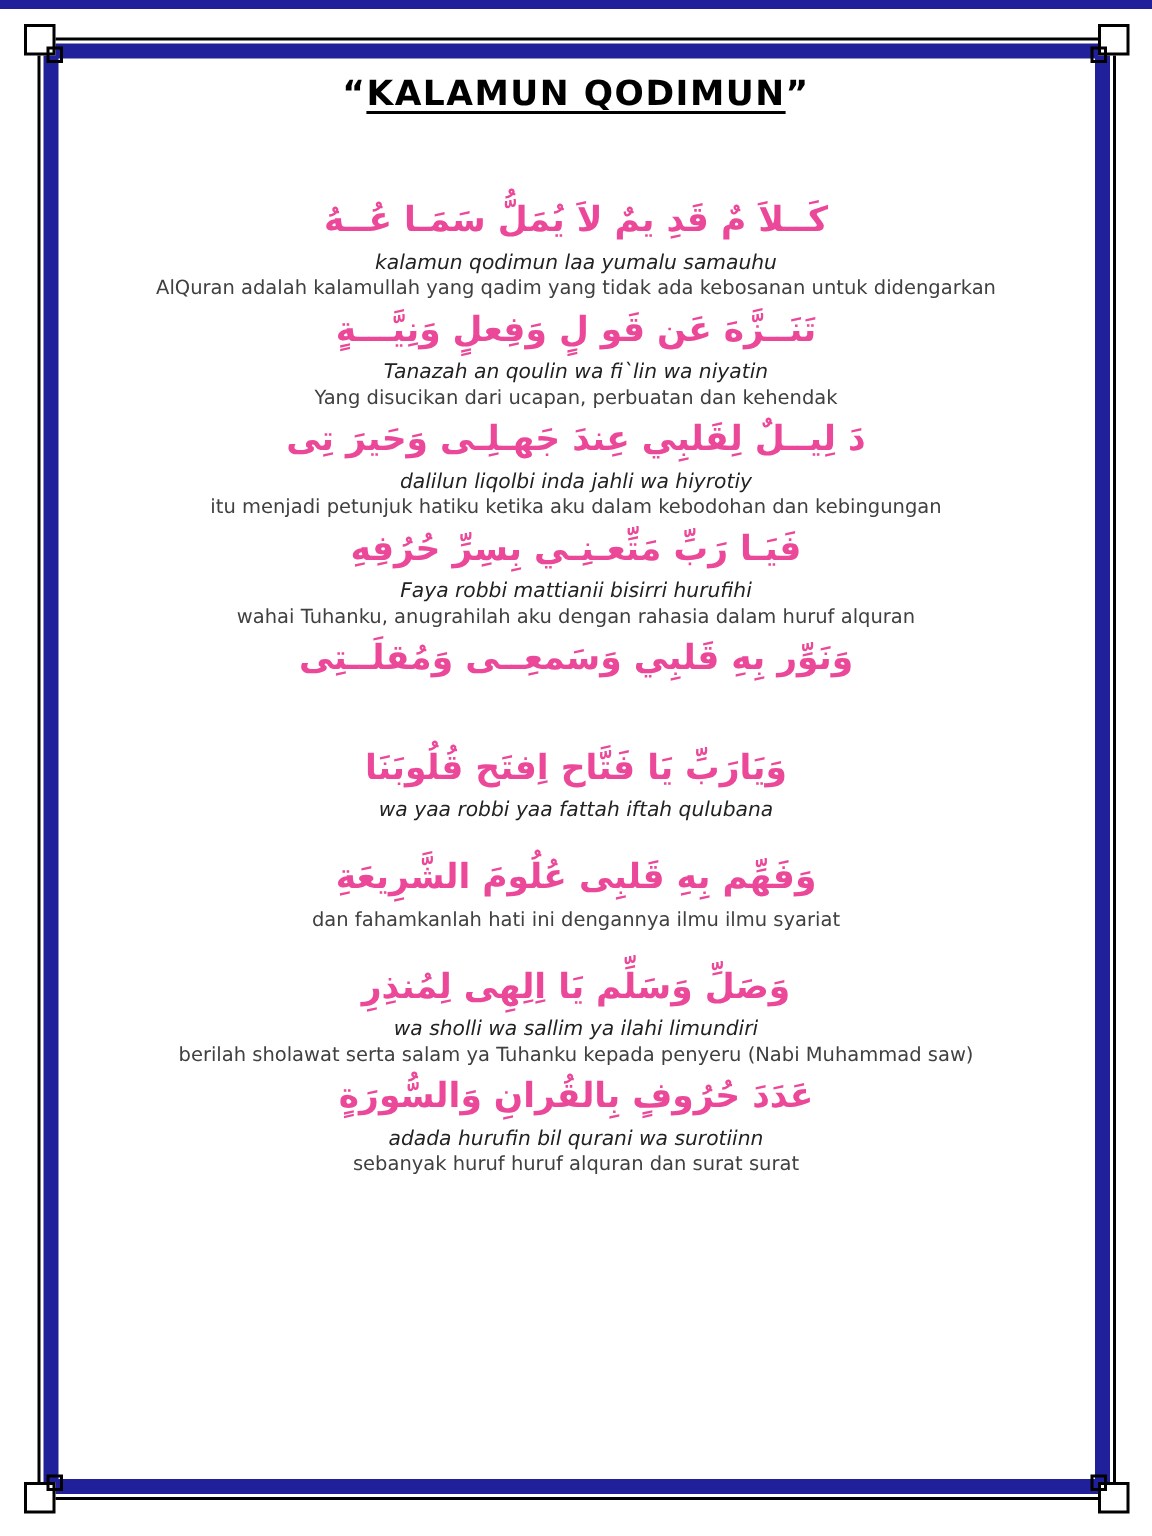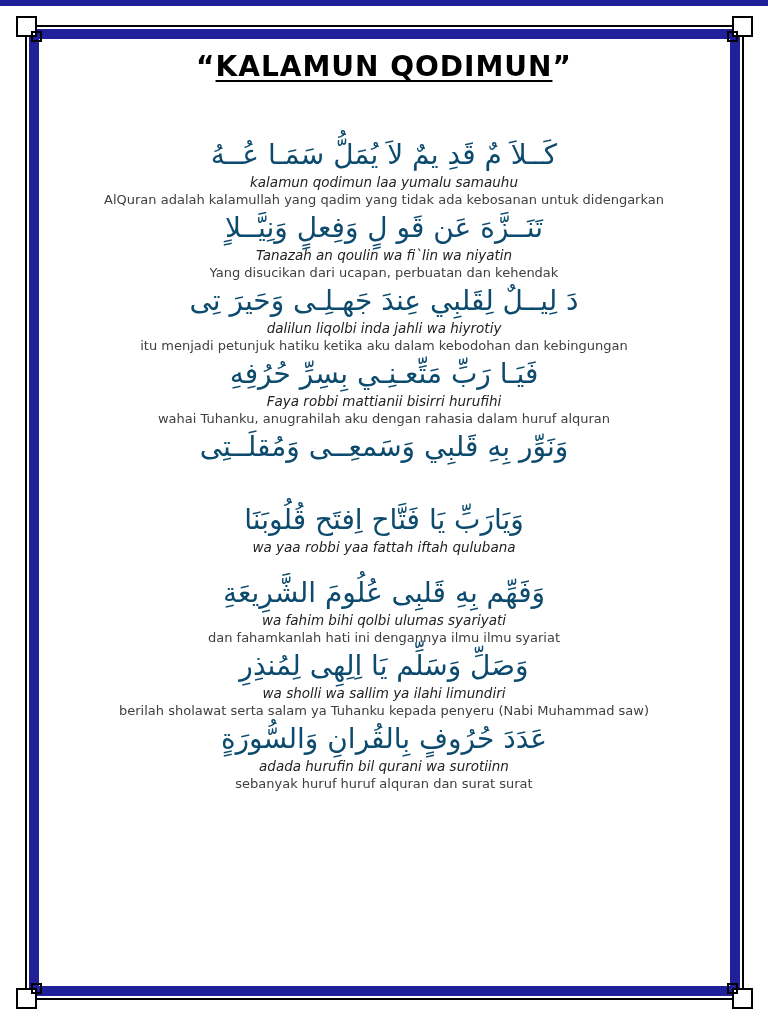--- a/index.html
+++ b/index.html
@@ -22,27 +22,27 @@
   .corner.bl { bottom: 15px; left: 16px; }
   .corner.br { bottom: 15px; right: 15px; }
   .corner-inner { position: absolute; width: 11px; height: 11px; border: 2px solid #000; background: transparent; }
   .corner-inner.tl { top: 31px; left: 31px; }
   .corner-inner.tr { top: 31px; right: 30px; }
   .corner-inner.bl { bottom: 30px; left: 31px; }
   .corner-inner.br { bottom: 30px; right: 30px; }
 
   .content { position: absolute; top: 50px; left: 56px; right: 56px; text-align: center; }
 
-  .doc-title { font-size: 28px; font-weight: bold; letter-spacing: 1px; color: #000; }
+  .doc-title { font-size: 23px; font-weight: bold; letter-spacing: 1px; color: #000; }
   .doc-title .title-main { text-decoration: underline; text-decoration-thickness: 2px; text-underline-offset: 4px; }
   .doc-title .q { text-decoration: none; }
 
   .stanza-list { margin-top: 52px; }
   .stanza { height: 73px; overflow: visible; }
-  .arabic { font-size: 28px; line-height: 39px; color: #0c4a6e; direction: rtl; unicode-bidi: isolate; font-weight: 400; }
+  .arabic { font-size: 23px; line-height: 39px; color: #ec4899; direction: rtl; unicode-bidi: isolate; font-weight: 700; }
   .translit { font-size: 13.5px; line-height: 17px; font-style: italic; color: #222; }
   .translation { font-size: 13px; line-height: 17px; color: #404040; }
 </style>
 </head>
 <body>
 
 <div class="page">
 
   <div class="top-edge-bar"></div>
 
@@ -62,21 +62,21 @@
     <h1 class="doc-title"><span class="q">“</span><span class="title-main">KALAMUN QODIMUN</span><span class="q">”</span></h1>
 
     <div class="stanza-list">
   <div class="stanza">
     <div class="arabic" dir="rtl">كَــلاَ مٌ قَدِ يمٌ لاَ يُمَلُّ سَمَـا عُــهُ</div>
     <div class="translit">kalamun qodimun laa yumalu samauhu</div>
     <div class="translation">AlQuran adalah kalamullah yang qadim yang tidak ada kebosanan untuk didengarkan</div>
   </div>
 
   <div class="stanza">
-    <div class="arabic" dir="rtl">تَنَــزَّهَ عَن قَو لٍ وَفِعلٍ وَنِيَّــلاٍ</div>
+    <div class="arabic" dir="rtl">تَنَــزَّهَ عَن قَو لٍ وَفِعلٍ وَنِيَّـــةٍ</div>
     <div class="translit">Tanazah an qoulin wa fi`lin wa niyatin</div>
     <div class="translation">Yang disucikan dari ucapan, perbuatan dan kehendak</div>
   </div>
 
 
   <div class="stanza">
     <div class="arabic" dir="rtl">دَ لِيــلٌ لِقَلبِي عِندَ جَهـلِـى وَحَيرَ تِى</div>
     <div class="translit">dalilun liqolbi inda jahli wa hiyrotiy</div>
     <div class="translation">itu menjadi petunjuk hatiku ketika aku dalam kebodohan dan kebingungan</div>
   </div>
@@ -91,21 +91,20 @@
     <div class="arabic" dir="rtl">وَنَوِّر بِهِ قَلبِي وَسَمعِــى وَمُقلَــتِى</div>
   </div>
 
   <div class="stanza">
     <div class="arabic" dir="rtl">وَيَارَبِّ يَا فَتَّاح اِفتَح قُلُوبَنَا</div>
     <div class="translit">wa yaa robbi yaa fattah iftah qulubana</div>
   </div>
 
   <div class="stanza">
     <div class="arabic" dir="rtl">وَفَهِّم بِهِ قَلبِى عُلُومَ الشَّرِيعَةِ</div>
-    <div class="translit">wa fahim bihi qolbi ulumas syariyati</div>
     <div class="translation">dan fahamkanlah hati ini dengannya ilmu ilmu syariat</div>
   </div>
 
   <div class="stanza">
     <div class="arabic" dir="rtl">وَصَلِّ وَسَلِّم يَا اِلِهِى لِمُنذِرِ</div>
     <div class="translit">wa sholli wa sallim ya ilahi limundiri</div>
     <div class="translation">berilah sholawat serta salam ya Tuhanku kepada penyeru (Nabi Muhammad saw)</div>
   </div>
 
   <div class="stanza">

